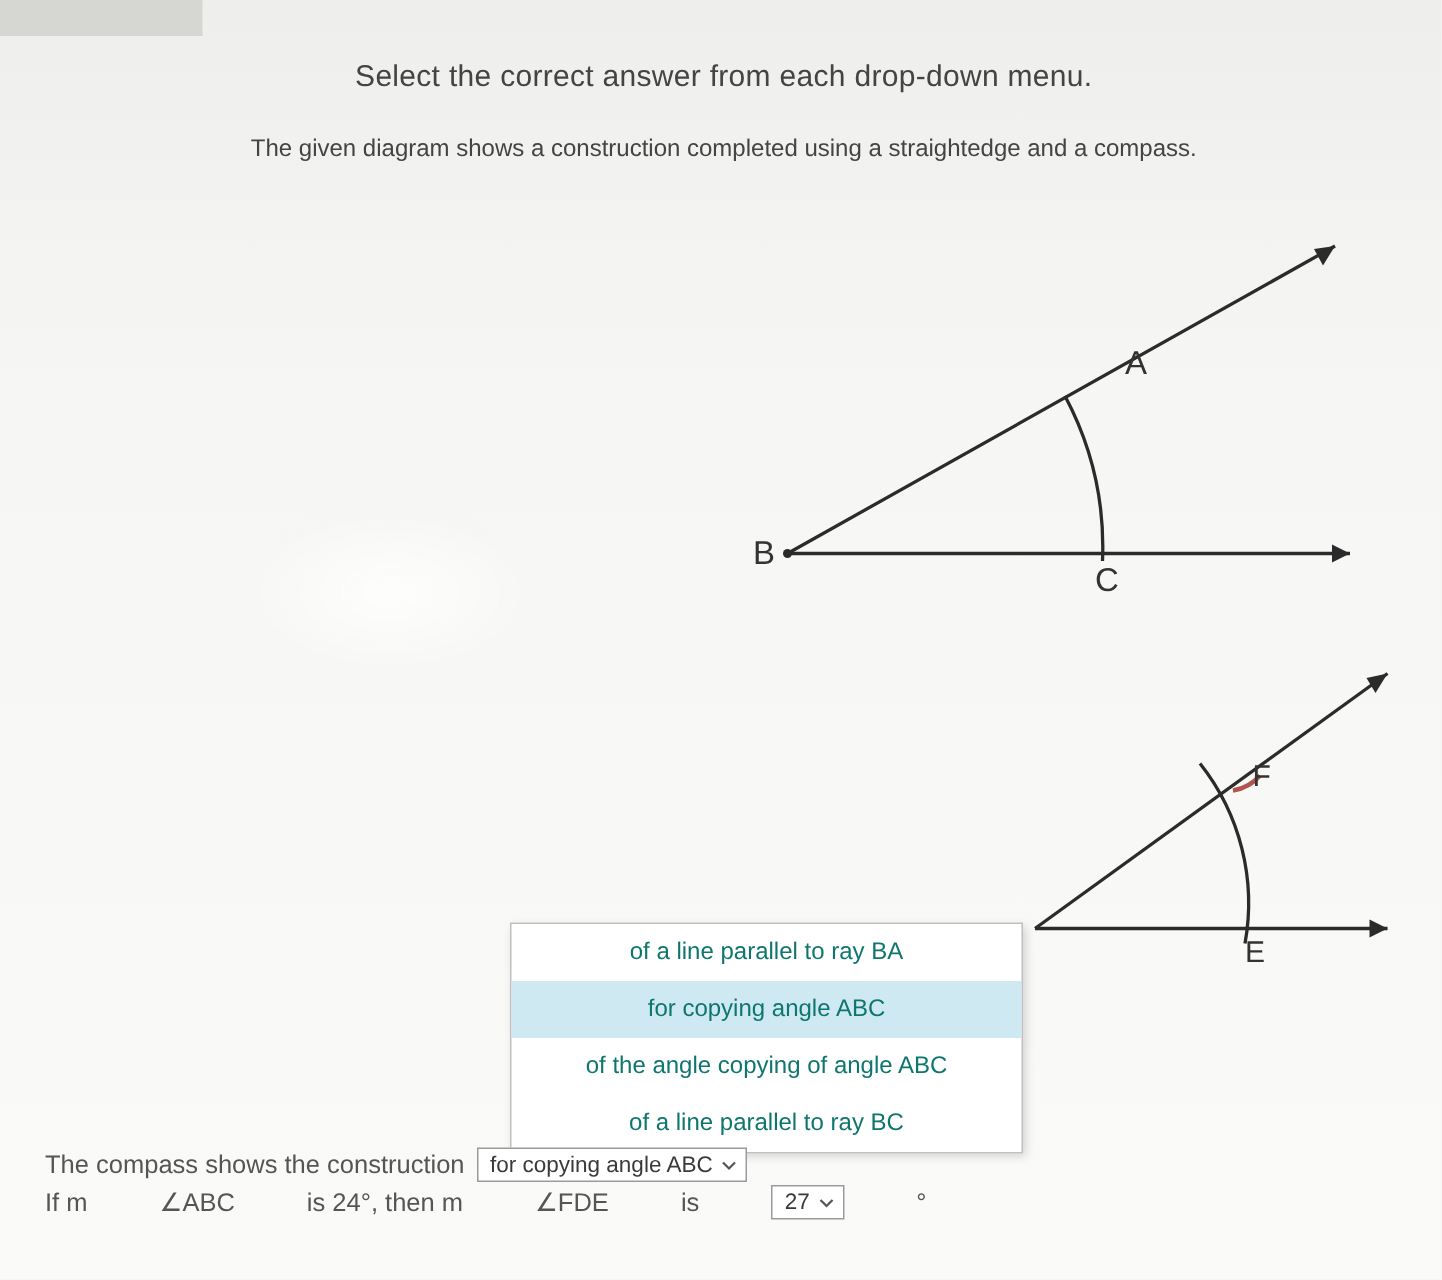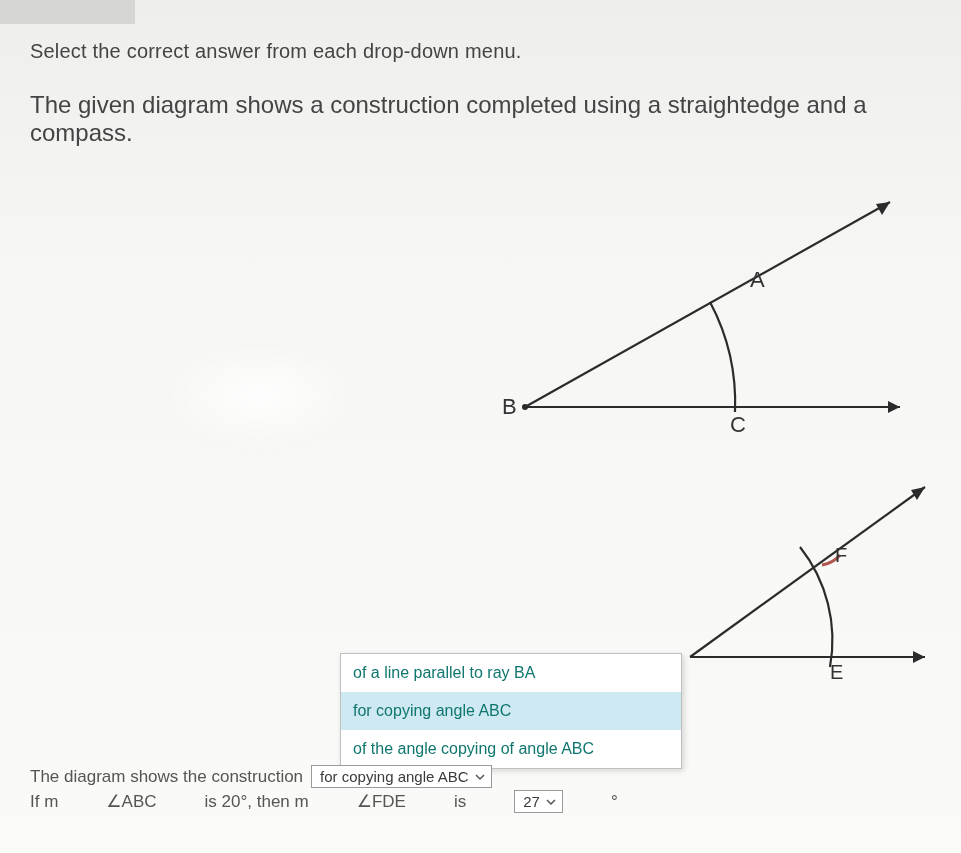--- a/index.html
+++ b/index.html
@@ -12,29 +12,30 @@
     color: #333;
     overflow: hidden;
   }
   .page {
     position: relative;
     width: 961px;
     height: 853px;
     box-sizing: border-box;
     padding: 40px 26px 30px 30px;
     background: linear-gradient(180deg, #eeeeec 0%, #f6f6f4 30%, #fafaf8 100%);
+    text-align: center;
   }
   .instr {
     font-size: 20px;
     color: #444;
     margin-bottom: 28px;
     letter-spacing: .2px;
   }
   .subinstr {
-    font-size: 24px;
+    font-size: 16px;
     color: #444;
     margin-bottom: 20px;
   }
   .diagrams {
     position: relative;
     width: 900px;
     height: 520px;
   }
   svg {
     display: block;
@@ -149,36 +150,37 @@
       <text x="800" y="512" font-size="20" fill="#333" font-family="Arial">E</text>
     </svg>
   </div>
 
   <div class="glare"></div>
 
   <div class="dropdown-open">
     <div class="opt">of a line parallel to ray BA</div>
     <div class="opt highlight">for copying angle ABC</div>
     <div class="opt">of the angle copying of angle ABC</div>
+    <div class="opt">of a line parallel to ray BC</div>
   </div>
 
   <div class="answer-area">
     <div class="sentence-row">
-      <span>The diagram shows the construction</span>
+      <span>The compass shows the construction</span>
       <span class="fake-select">
         <span>for copying angle ABC</span>
         <svg class="chev" viewBox="0 0 10 10">
             <path d="M1 3 L5 7 L9 3" stroke="#555" stroke-width="1.5" fill="none"></path>
           </svg>
       </span>
     </div>
     <div class="sentence-row" style="margin-top:2px;gap:48px;">
       <span>If m</span>
       <span>∠ABC</span>
-      <span> is 20°, then m</span>
+      <span> is 24°, then m</span>
       <span>∠FDE</span>
       <span> is</span>
       <span class="fake-select">
         <span>27</span>
         <svg class="chev" viewBox="0 0 10 10">
             <path d="M1 3 L5 7 L9 3" stroke="#555" stroke-width="1.5" fill="none"></path>
           </svg>
       </span>
       <span>°</span>
     </div>

